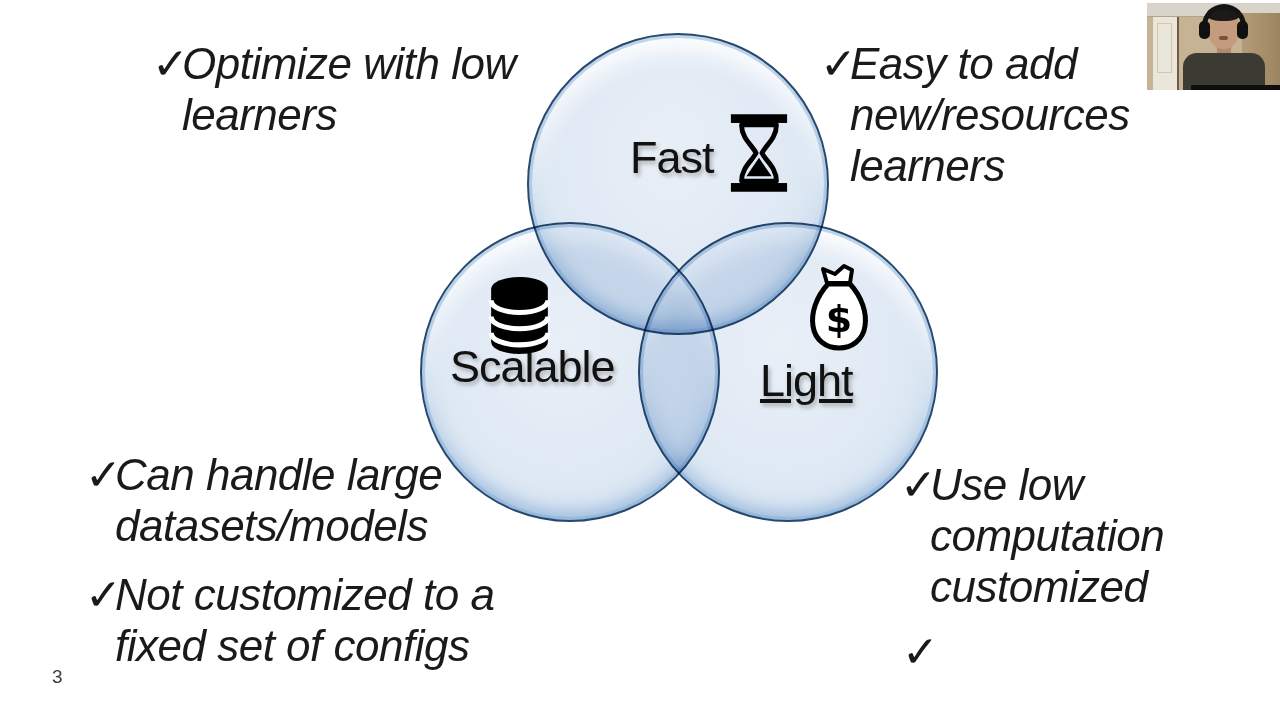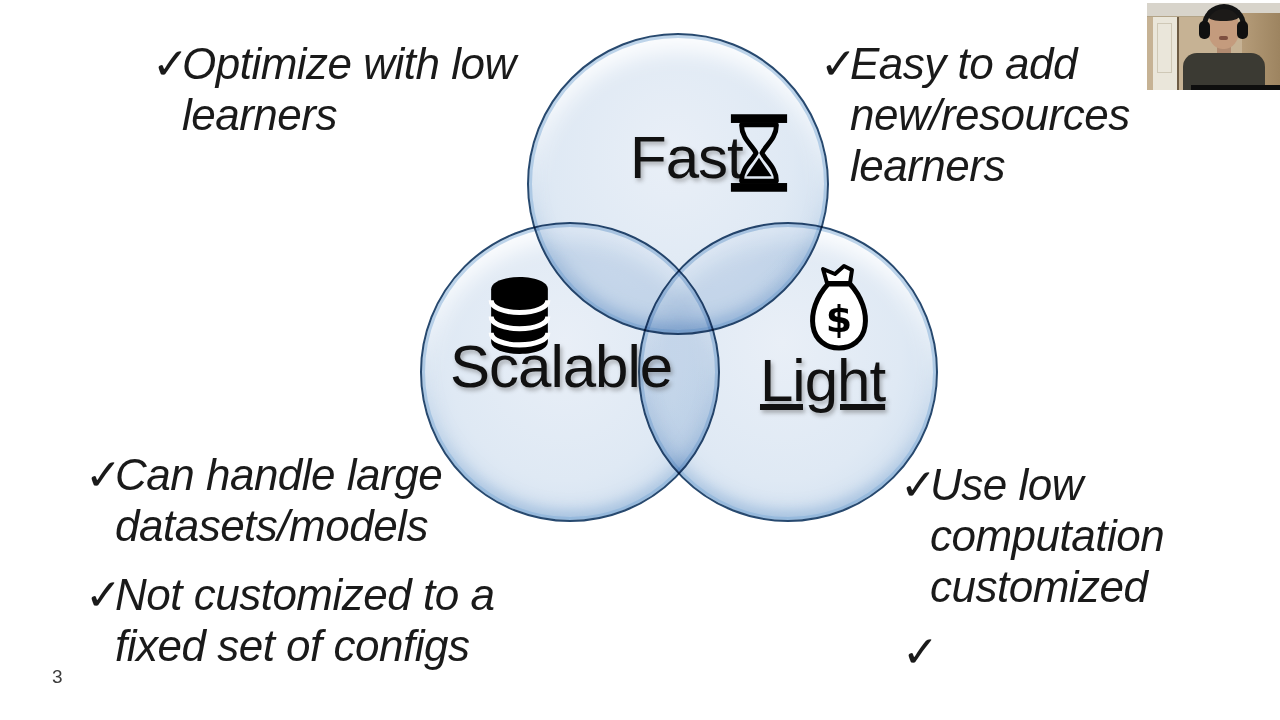--- a/index.html
+++ b/index.html
@@ -19,21 +19,21 @@
       inset 0 0 0 3px rgba(130,173,216,0.5),
       inset 0 16px 22px rgba(255,255,255,0.95),
       inset 0 -8px 16px rgba(95,145,200,0.5);
     mix-blend-mode: multiply;
   }
   .circle.fast     { left:527px; top:33px;  width:298px; height:298px; }
   .circle.scalable { left:420px; top:222px; width:296px; height:296px; }
   .circle.light    { left:638px; top:222px; width:296px; height:296px; }
 
   .venn-label {
-    position:absolute; font-size:60px; line-height:48px; font-weight:400;
+    position:absolute; font-size:45px; line-height:48px; font-weight:400;
     color:#111; letter-spacing:-1px;
     text-shadow: 2px 3px 4px rgba(90,90,90,0.45);
     white-space:nowrap;
   }
   .label-fast     { left:630px; top:134px; }
   .label-scalable { left:450px; top:343px; }
   .label-light    { left:760px; top:357px;text-decoration:underline; }
 
   .venn-icon { position:absolute; }
   .icon-hourglass { left:728px; top:113px; width:62px; height:80px; }

